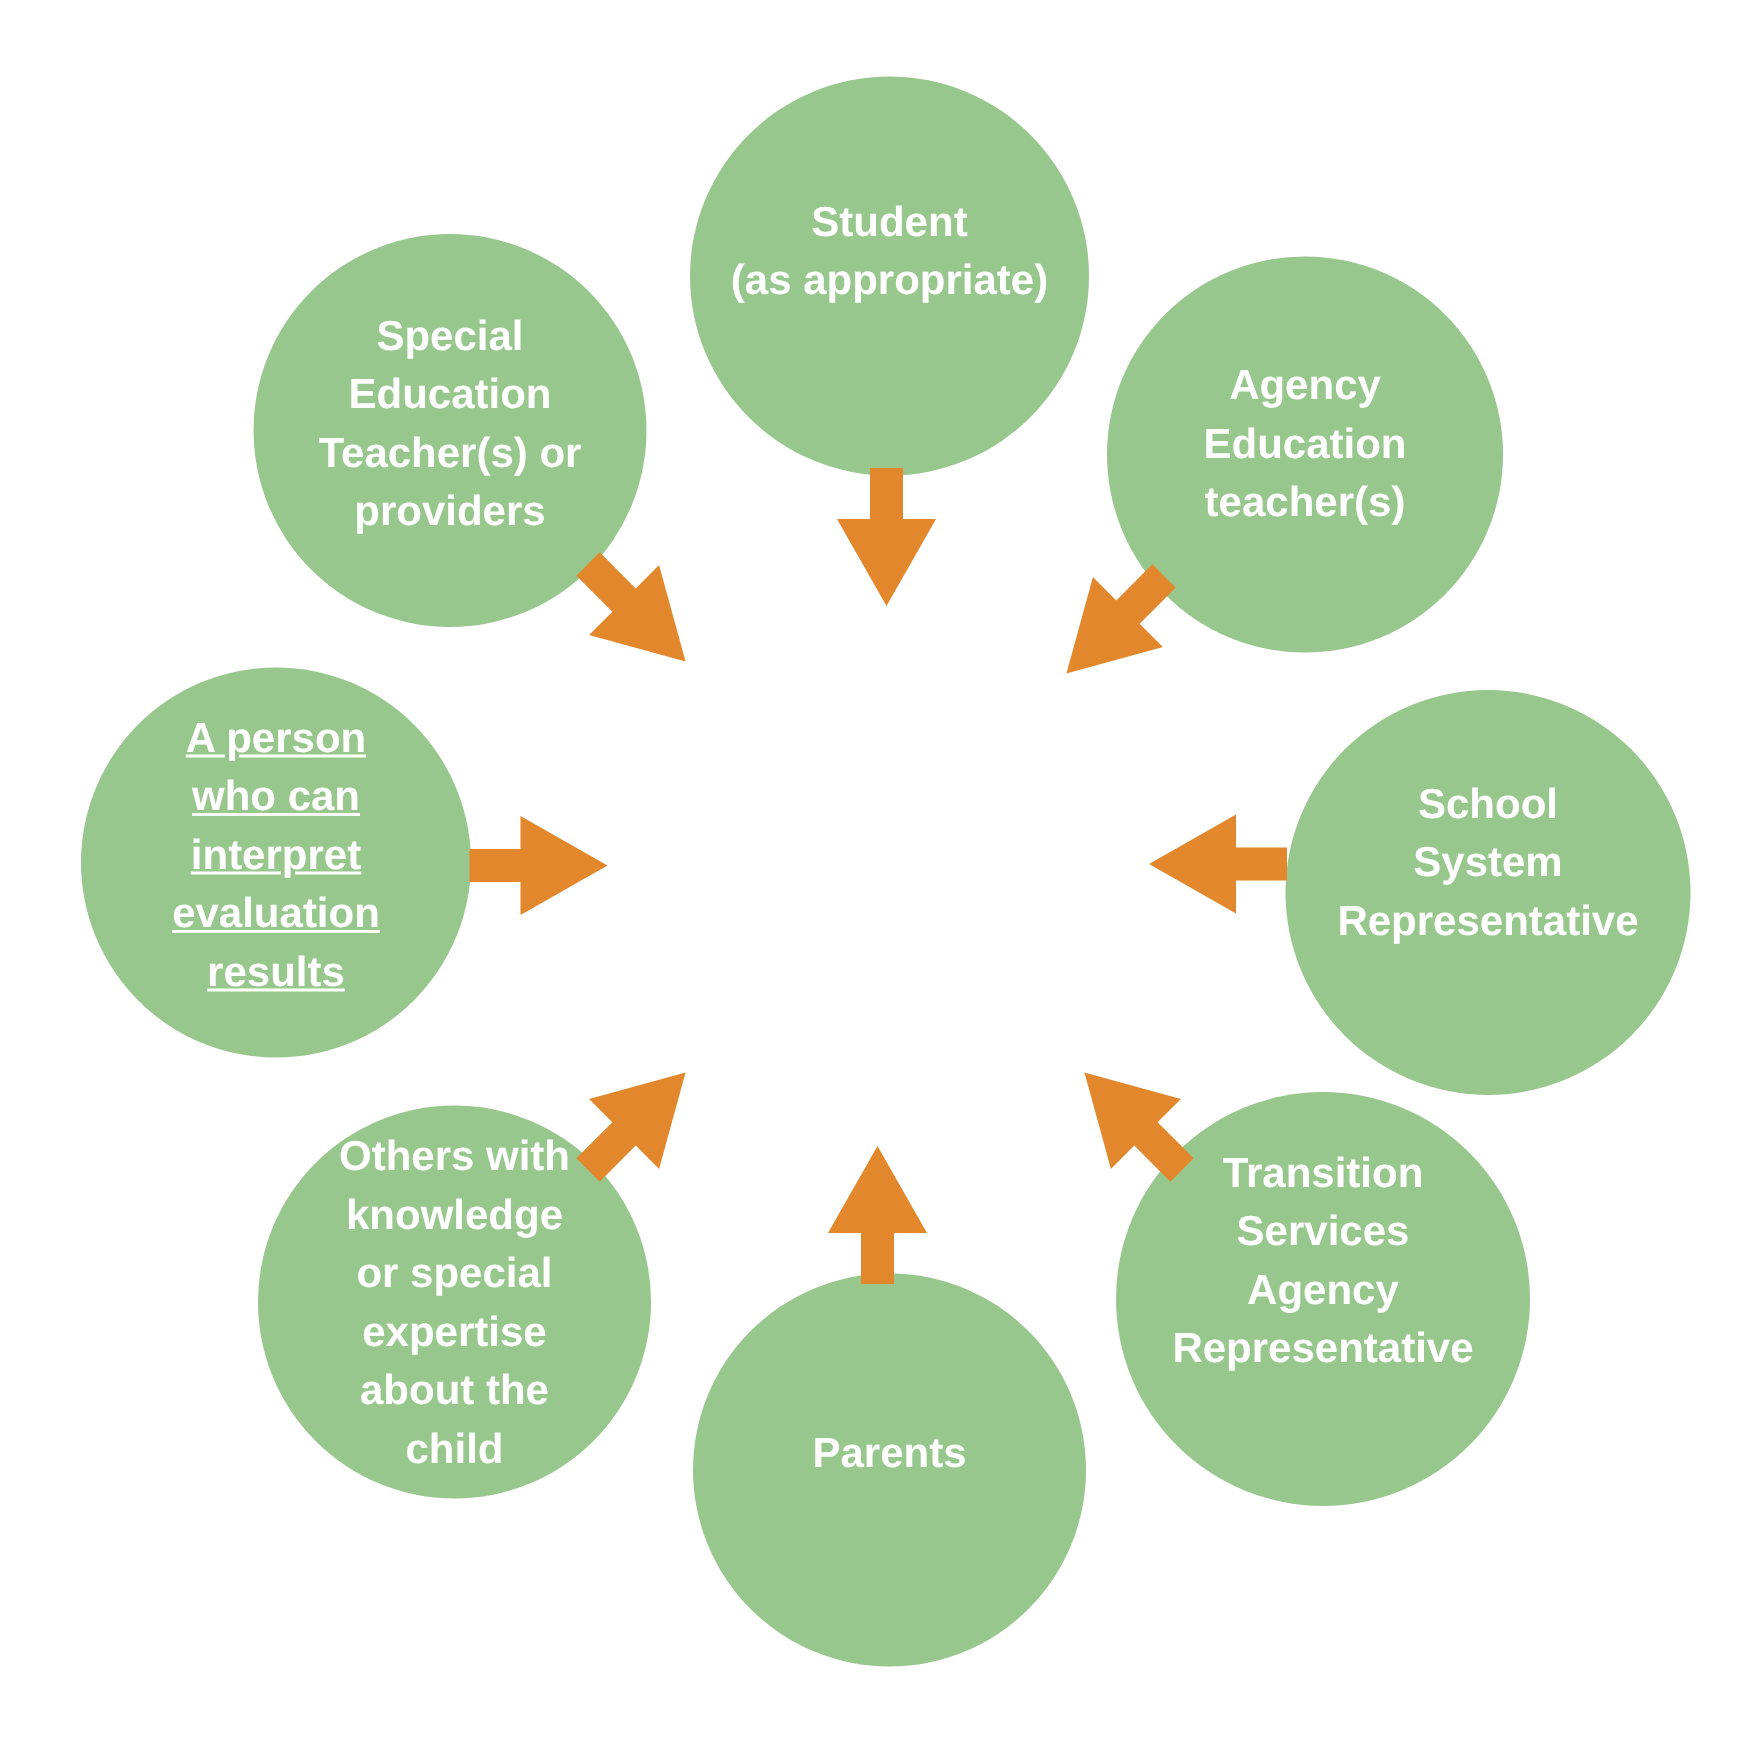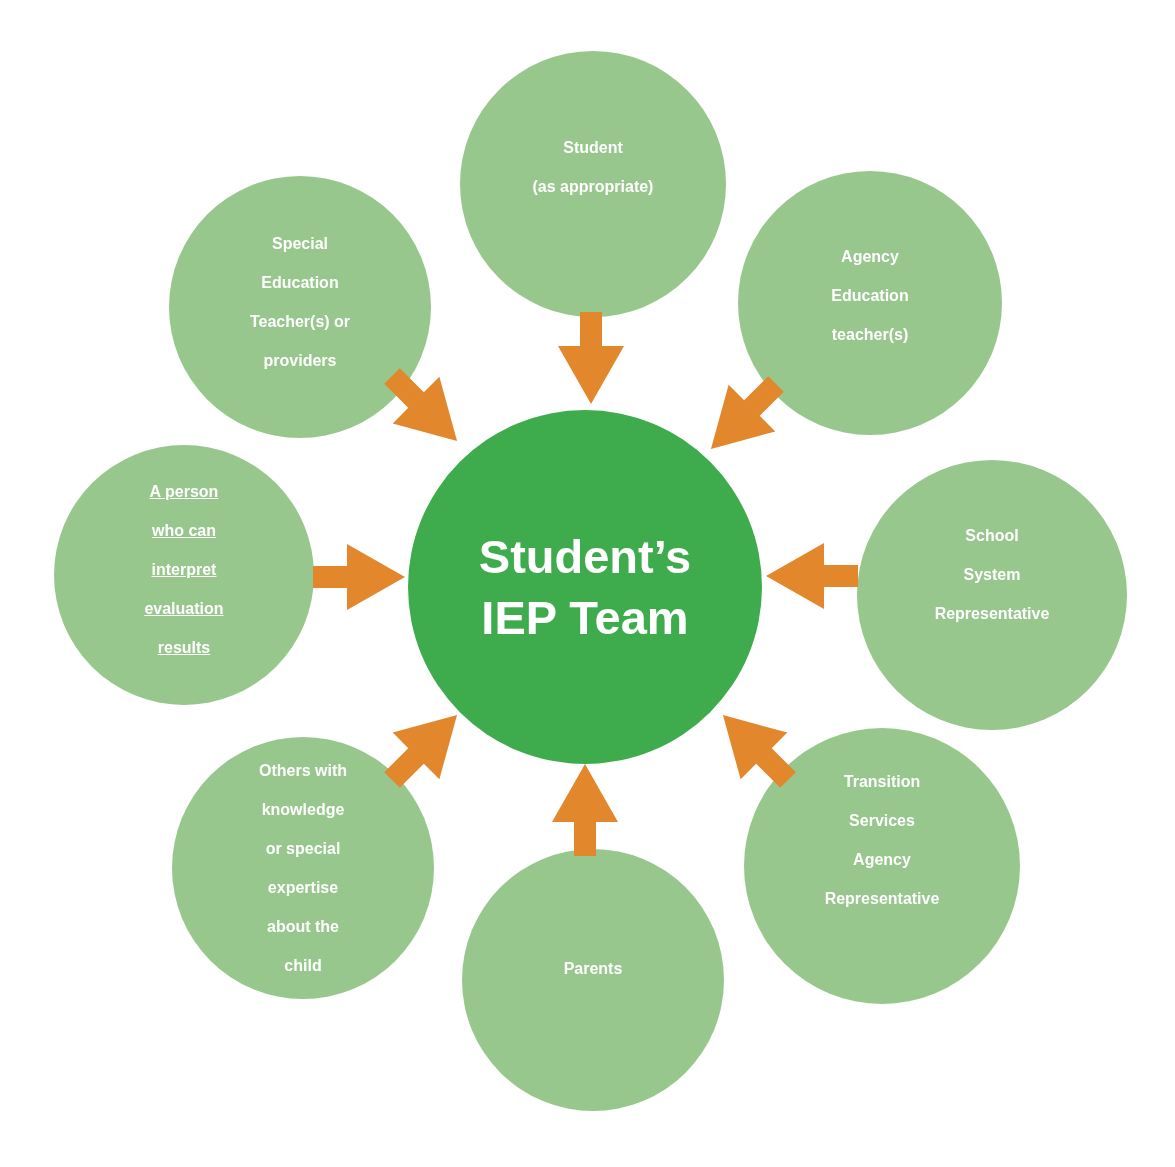--- a/index.html
+++ b/index.html
@@ -16,21 +16,21 @@
     display:flex;align-items:center;justify-content:center;
     text-align:center;
     box-sizing:border-box;
   }
   .satellite{background:var(--satellite-color,#98C78D);}
   .center-circle{background:var(--center-color,#3EAB4C);}
   .label{
     color:var(--text-color,#fff);
     font-weight:bold;
     white-space:pre-line;
-    font-size:16px;
+    font-size:28px;
     line-height:39px;
   }
   .center-circle .label{
     font-size:47px;
     line-height:61px;
   }
   
   .n-student  .label{transform:translateY(-17px);}
   .n-regular  .label{transform:translateY(-8px);}
   .n-school   .label{transform:translateY(-21px);}
@@ -40,21 +40,21 @@
   .n-special  .label{transform:translateY(-5px);}
   .n-others   .label{transform:translateY(0);}
   
   .n-student   {left:460px;top:51px; width:266px;height:266px;}
   .n-regular   {left:738px;top:171px;width:264px;height:264px;}
   .n-school    {left:857px;top:460px;width:270px;height:270px;}
   .n-transition{left:744px;top:728px;width:276px;height:276px;justify-content:center;}
   .n-parents   {left:462px;top:849px;width:262px;height:262px;}
   .n-others    {left:172px;top:737px;width:262px;height:262px;}
   .n-person    {left:54px; top:445px;width:260px;height:260px;}
-  .n-special   {left:169px;top:176px;width:262px;height:262px;}
+  .n-special   {left:169px;top:156px;width:262px;height:262px;}
   .center-circle{left:408px;top:410px;width:354px;height:354px;}
   .arrows-layer{position:absolute;left:0;top:0;width:1175px;height:1167px;pointer-events:none;}
   .arrow-path{fill:var(--arrow-color,#E2872C);}
 </style>
 </head>
 <body>
 
 <div class="canvas">
 
   <div class="circle satellite n-student">
@@ -102,24 +102,20 @@
 results</div>
   </div>
 
   <div class="circle satellite n-special">
     <div class="label">Special
 Education
 Teacher(s) or
 providers</div>
   </div>
 
-  <div class="circle center-circle">
-    <div class="label">Student’s
-IEP Team</div>
-  </div>
 
   <svg class="arrows-layer" width="1175" height="1167" viewBox="0 0 1175 1167" xmlns="http://www.w3.org/2000/svg">
 
     <g transform="translate(591,312) rotate(90)">
       <path class="arrow-path" d="M 0,-11 H 34 V -33 L 92,0 L 34,33 V 11 H 0 Z"></path>
     </g>
     <g transform="translate(776,384) rotate(135)">
       <path class="arrow-path" d="M 0,-11 H 34 V -33 L 92,0 L 34,33 V 11 H 0 Z"></path>
     </g>
     <g transform="translate(858,576) rotate(180)">

